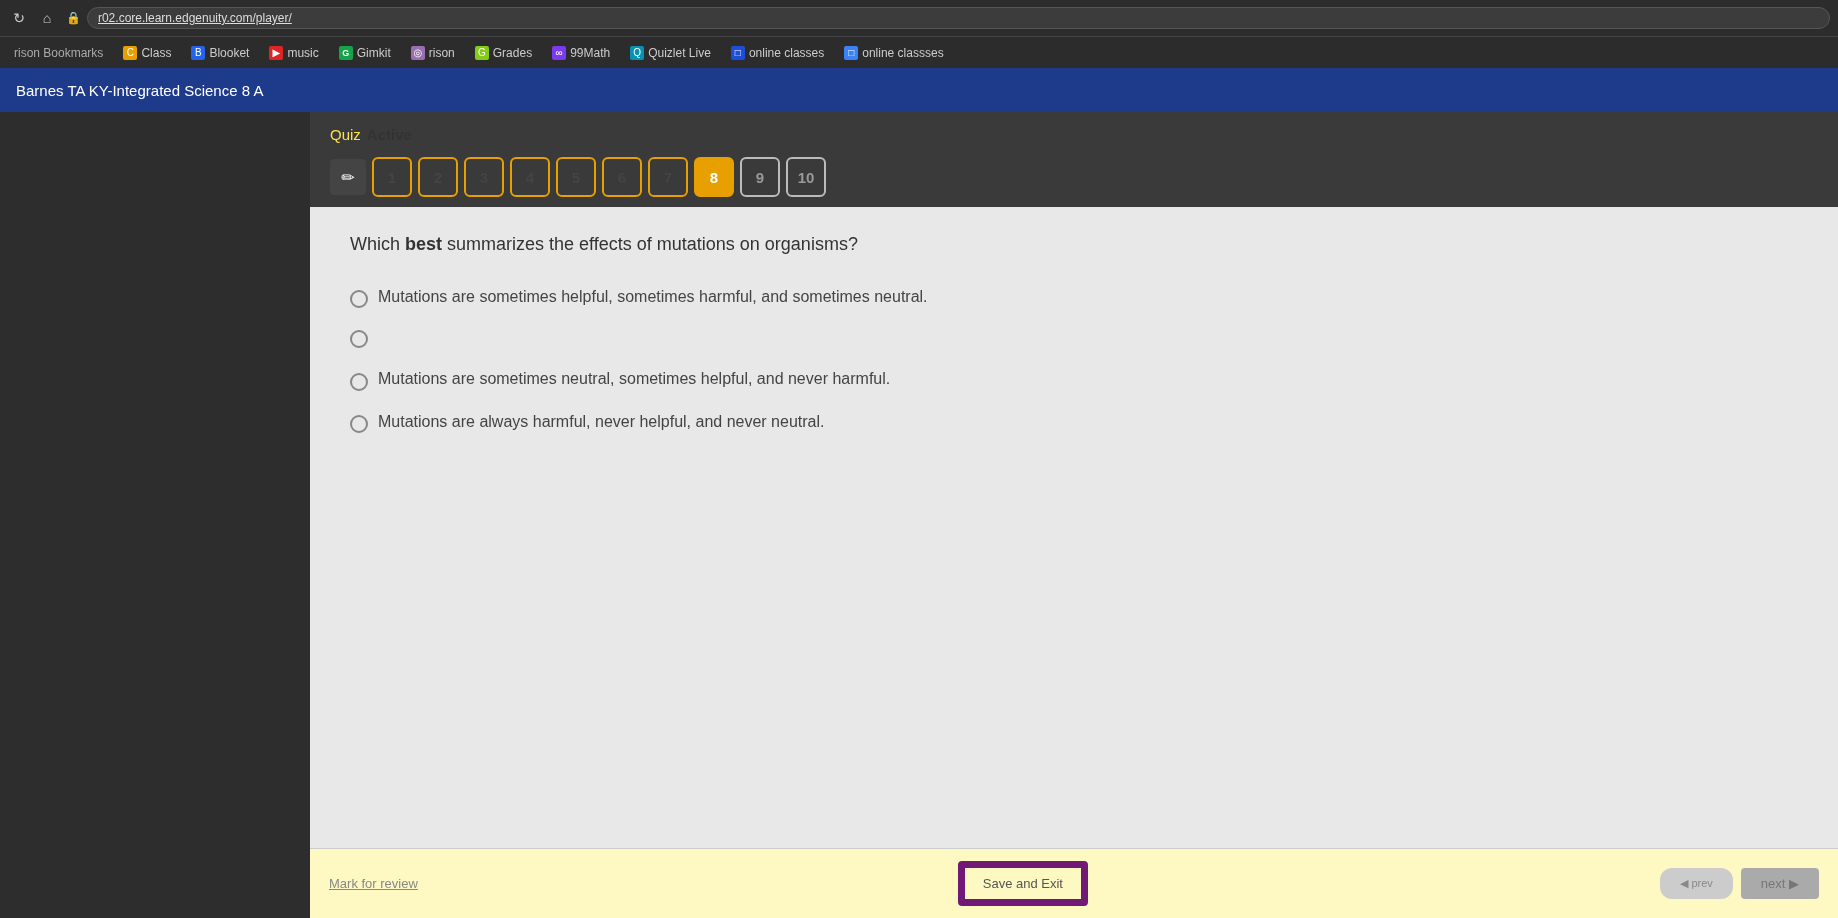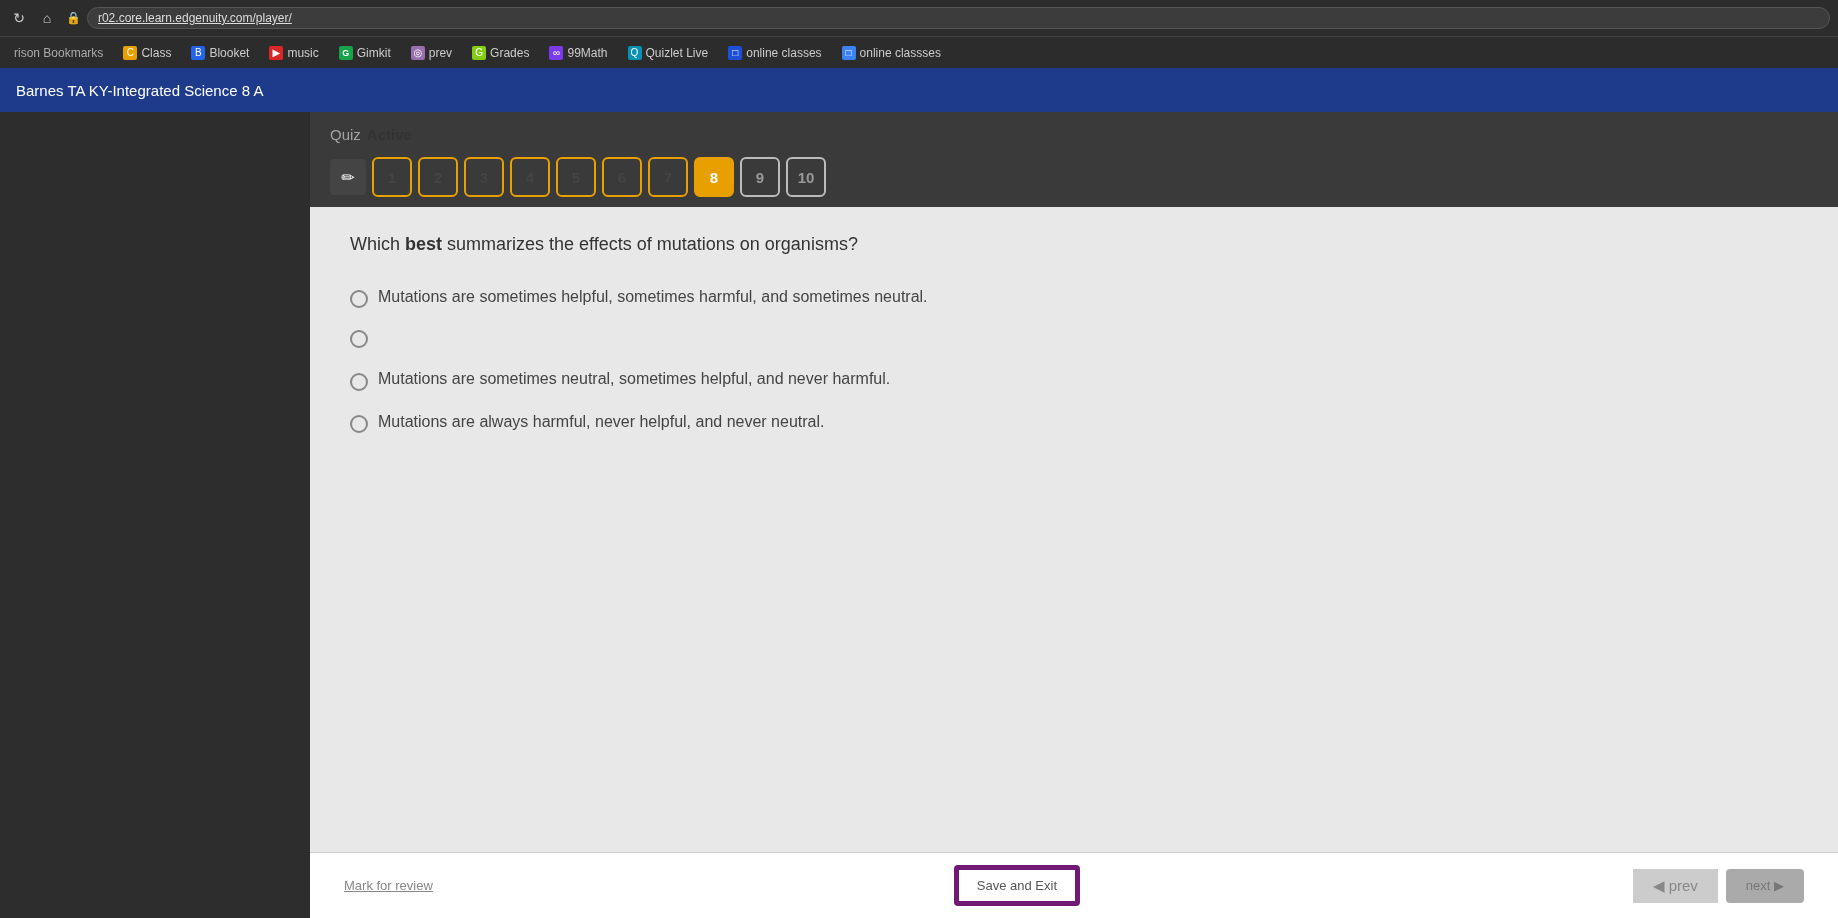--- a/index.html
+++ b/index.html
@@ -132,21 +132,21 @@
     }
 
     
     .quiz-tabs {
       display: flex;
       align-items: center;
       gap: 6px;
       padding: 0 20px 10px 20px;
     }
     .quiz-tab {
-      color: #a3a3a3;
+      color: #fde047;
       font-size: 15px;
       cursor: pointer;
       padding: 4px 0;
     }
     .quiz-tab.active {
       color: #333;
       font-weight: 600;
     }
 
     
@@ -232,48 +232,48 @@
       font-size: 16px;
       color: #444;
       line-height: 1.4;
     }
 
     
     .bottom-bar {
       display: flex;
       align-items: center;
       justify-content: space-between;
-      padding: 12px 34px;
-      background: #ffffff;
+      padding: 12px 19px;
+      background: #fef9c3;
       border-top: 1px solid #ccc;
     }
     .btn-mark {
       background: transparent;
       border: none;
       color: #888;
       font-size: 13px;
       cursor: pointer;
       text-decoration: underline;
     }
     .btn-save {
       background: transparent;
-      border: 5px solid #701a75;
+      border: 7px solid #701a75;
       color: #555;
       padding: 8px 18px;
       border-radius: 4px;
       font-size: 13px;
       cursor: pointer;
     }
     .btn-nav {
       background: #ccc;
       border: none;
       color: #888;
       padding: 8px 20px;
-      border-radius: 0;
-      font-size: 15px;
+      border-radius: 12px;
+      font-size: 11px;
       cursor: pointer;
       margin-left: 32px;
     }
     .btn-next {
       background: #aaa;
       border: none;
       color: #777;
       padding: 8px 20px;
       border-radius: 4px;
       font-size: 13px;
@@ -308,21 +308,21 @@
   <span class="bookmark-item">
     <span class="bookmark-icon bk-red">▶</span>
     <span>music</span>
   </span>
   <span class="bookmark-item">
     <span class="bookmark-icon bk-green-g">G</span>
     <span>Gimkit</span>
   </span>
   <span class="bookmark-item">
     <span class="bookmark-icon bk-gray">◎</span>
-    <span>prev</span>
+    <span>rison</span>
   </span>
   <span class="bookmark-item">
     <span class="bookmark-icon bk-lime">G</span>
     <span>Grades</span>
   </span>
   <span class="bookmark-item">
     <span class="bookmark-icon bk-purple">∞</span>
     <span>99Math</span>
   </span>
   <span class="bookmark-item">

